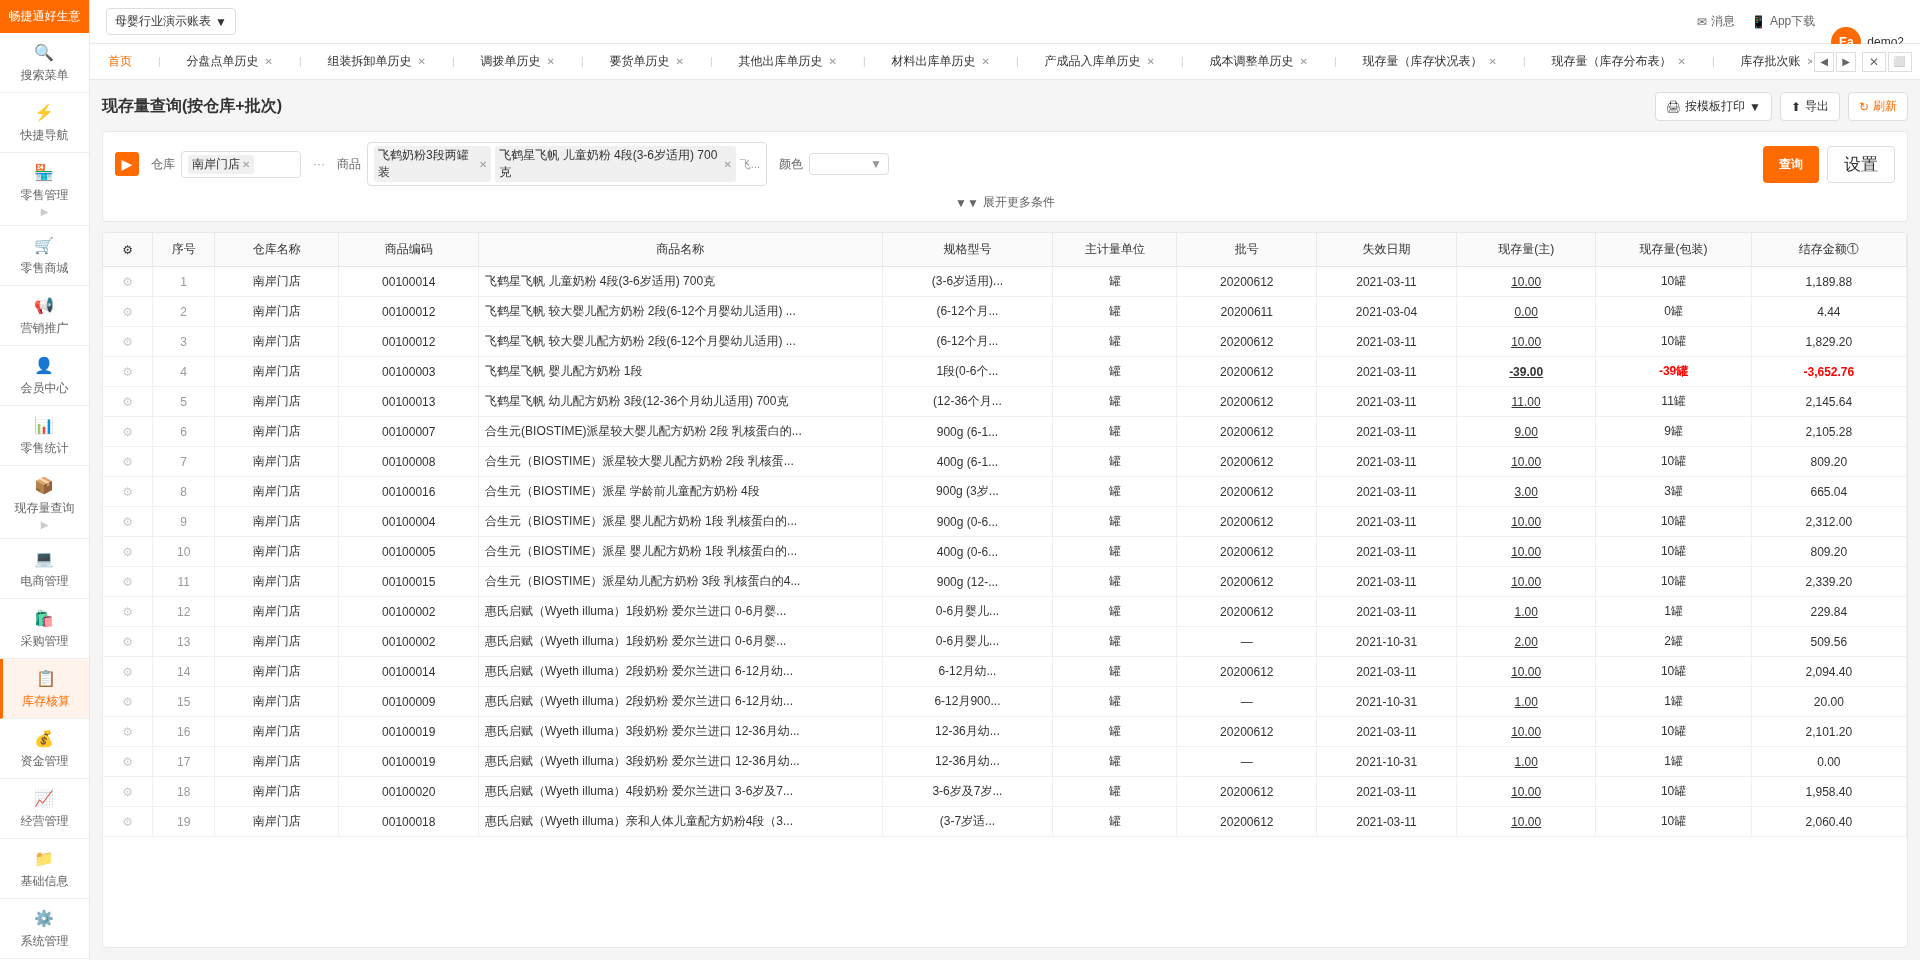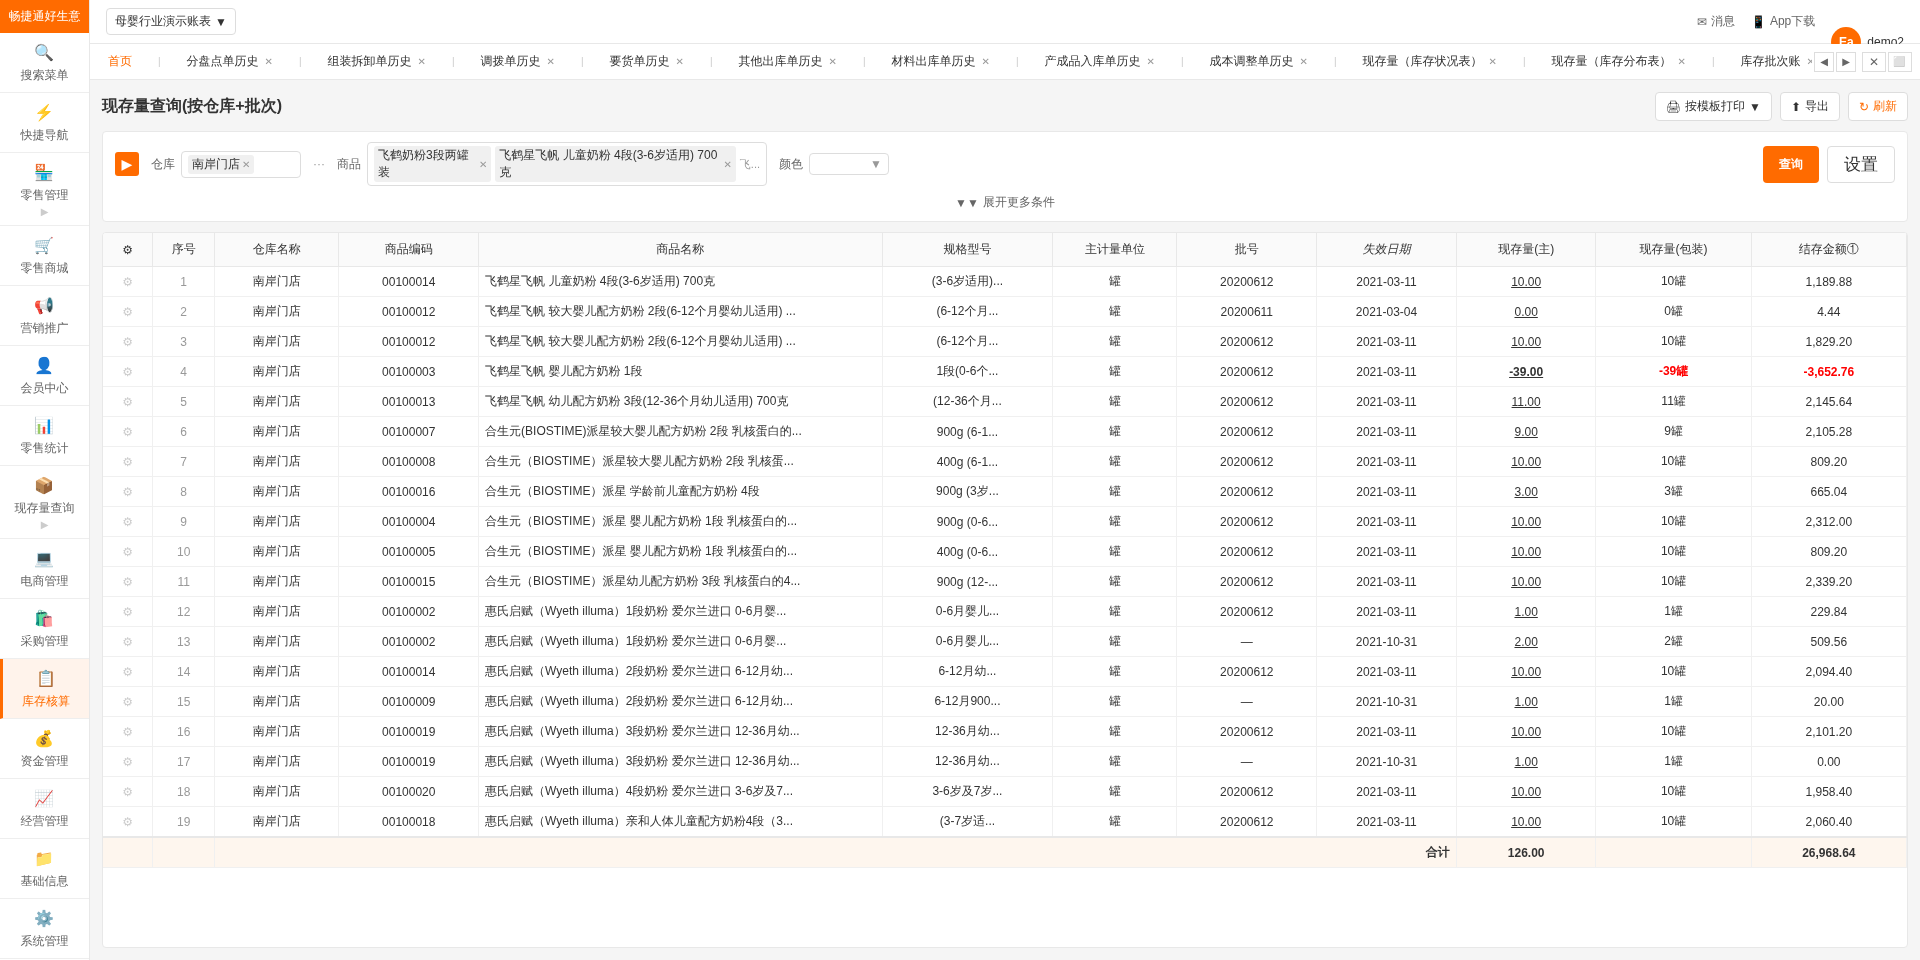--- a/index.html
+++ b/index.html
@@ -611,21 +611,21 @@
         <thead>
           <tr id="table-header-row">
           <th style="width: 32px;">⚙</th>
               <th style="width: 40px;">序号</th>
               <th style="width: 80px;">仓库名称</th>
               <th style="width: 90px;">商品编码</th>
               <th style="width: 260px;">商品名称</th>
               <th style="width: 110px;">规格型号</th>
               <th style="width: 80px;">主计量单位</th>
               <th style="width: 90px;">批号</th>
-              <th style="width: 90px; font-style: italic;">失效日期</th>
+              <th style="width: 90px;">失效日期</th>
               <th style="width: 90px;">现存量(主)</th>
               <th style="width: 100px;">现存量(包装)</th>
               <th style="width: 100px;">结存金额①</th>
             </tr>
         </thead>
         <tbody id="table-body">
         <tr>
               <td><span style="color:#ccc;font-size:12px;cursor:pointer;">⚙</span></td>
               <td class="row-num">1</td>
               <td>南岸门店</td>
@@ -884,25 +884,17 @@
               <td>00100018</td>
               <td class="left" style="overflow: hidden; text-overflow: ellipsis; white-space: nowrap;">惠氏启赋（Wyeth illuma）亲和人体儿童配方奶粉4段（3...</td>
               <td>(3-7岁适...</td>
               <td>罐</td>
               <td>20200612</td>
               <td>2021-03-11</td>
               <td class="underline">10.00</td>
               <td>10罐</td>
               <td>2,060.40</td>
             </tr>
-            <tr class="summary-row">
-              <td></td>
-              <td></td>
-              <td colspan="7" style="text-align: right;">合计</td>
-              <td>126.00</td>
-              <td></td>
-              <td>26,968.64</td>
-            </tr>
           </tbody>
       </table>
     </div>
   </div>
 </div>
 
 </body></html>

